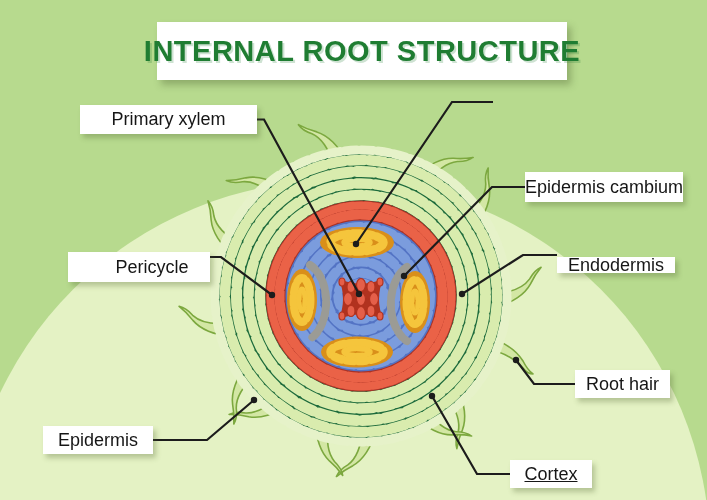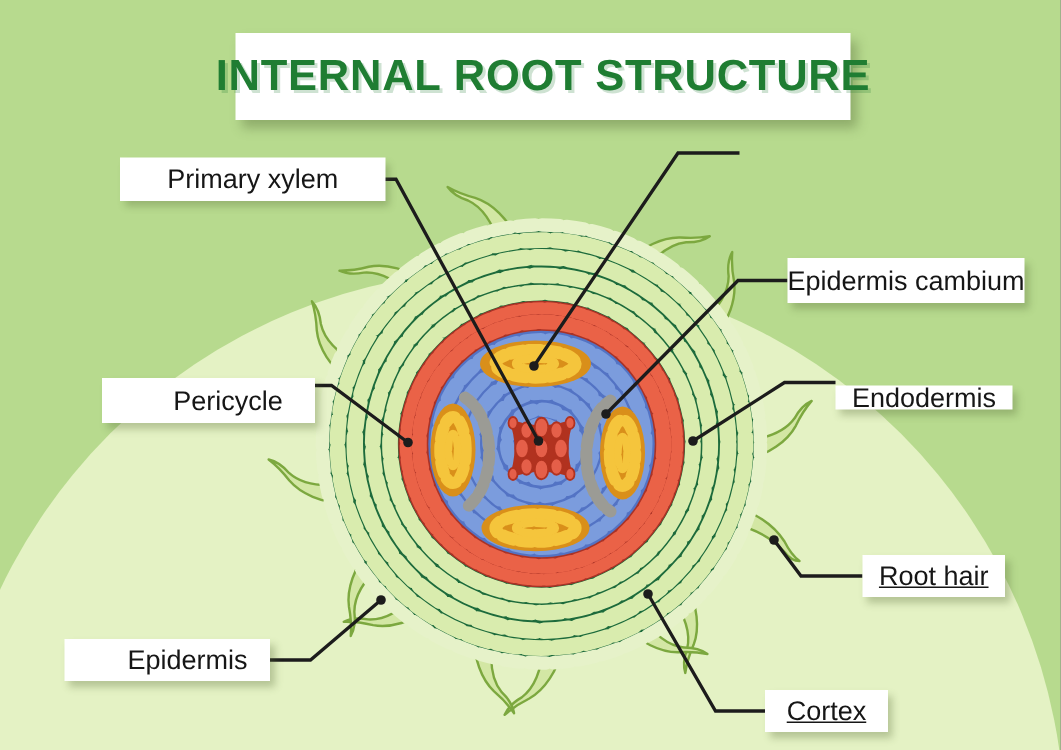--- a/index.html
+++ b/index.html
@@ -53,22 +53,22 @@
   }
   .label::before{
     content:"";position:absolute;left:-9px;top:-5px;width:20px;height:calc(100% + 8px);
     background:var(--box_tab_gray);z-index:-1;
   }
   .lbl-primary-xylem   {left:80px; top:105px;width:177px;height:29px;}
   .lbl-primary-phloem  {left:493px;top:88px; width:142px;height:28px;}
   .lbl-vascular-cambium{left:525px;top:172px;width:158px;height:30px;}
   .lbl-pericycle       {left:68px; top:252px;width:116px;height:30px;padding-left:26px;}
   .lbl-endodermis      {left:557px;top:241px;width:118px;height:16px;margin-top:16px;}
-  .lbl-root-hair       {left:575px;top:370px;width:95px; height:28px;text-decoration:underline;}
-  .lbl-epidermis       {left:43px; top:426px;width:110px;height:28px;padding-left:27px;}
+  .lbl-root-hair       {left:575px;top:370px;width:95px; height:28px;}
+  .lbl-epidermis       {left:43px; top:426px;width:110px;height:28px;}
   .lbl-cortex          {left:510px;top:460px;width:82px; height:28px;text-decoration:underline;}
 </style>
 </head>
 <body>
 
 <div class="stage">
 
   <svg width="707" height="500" viewBox="0 0 707 500">
     <defs>
       <path id="hairA" class="hair" d="M494,289 C510,287 521,282 527,273 C530,267 534,263 538,261 C534,266 531,271 528,278 C523,288 511,298 494,302 Z"></path>

